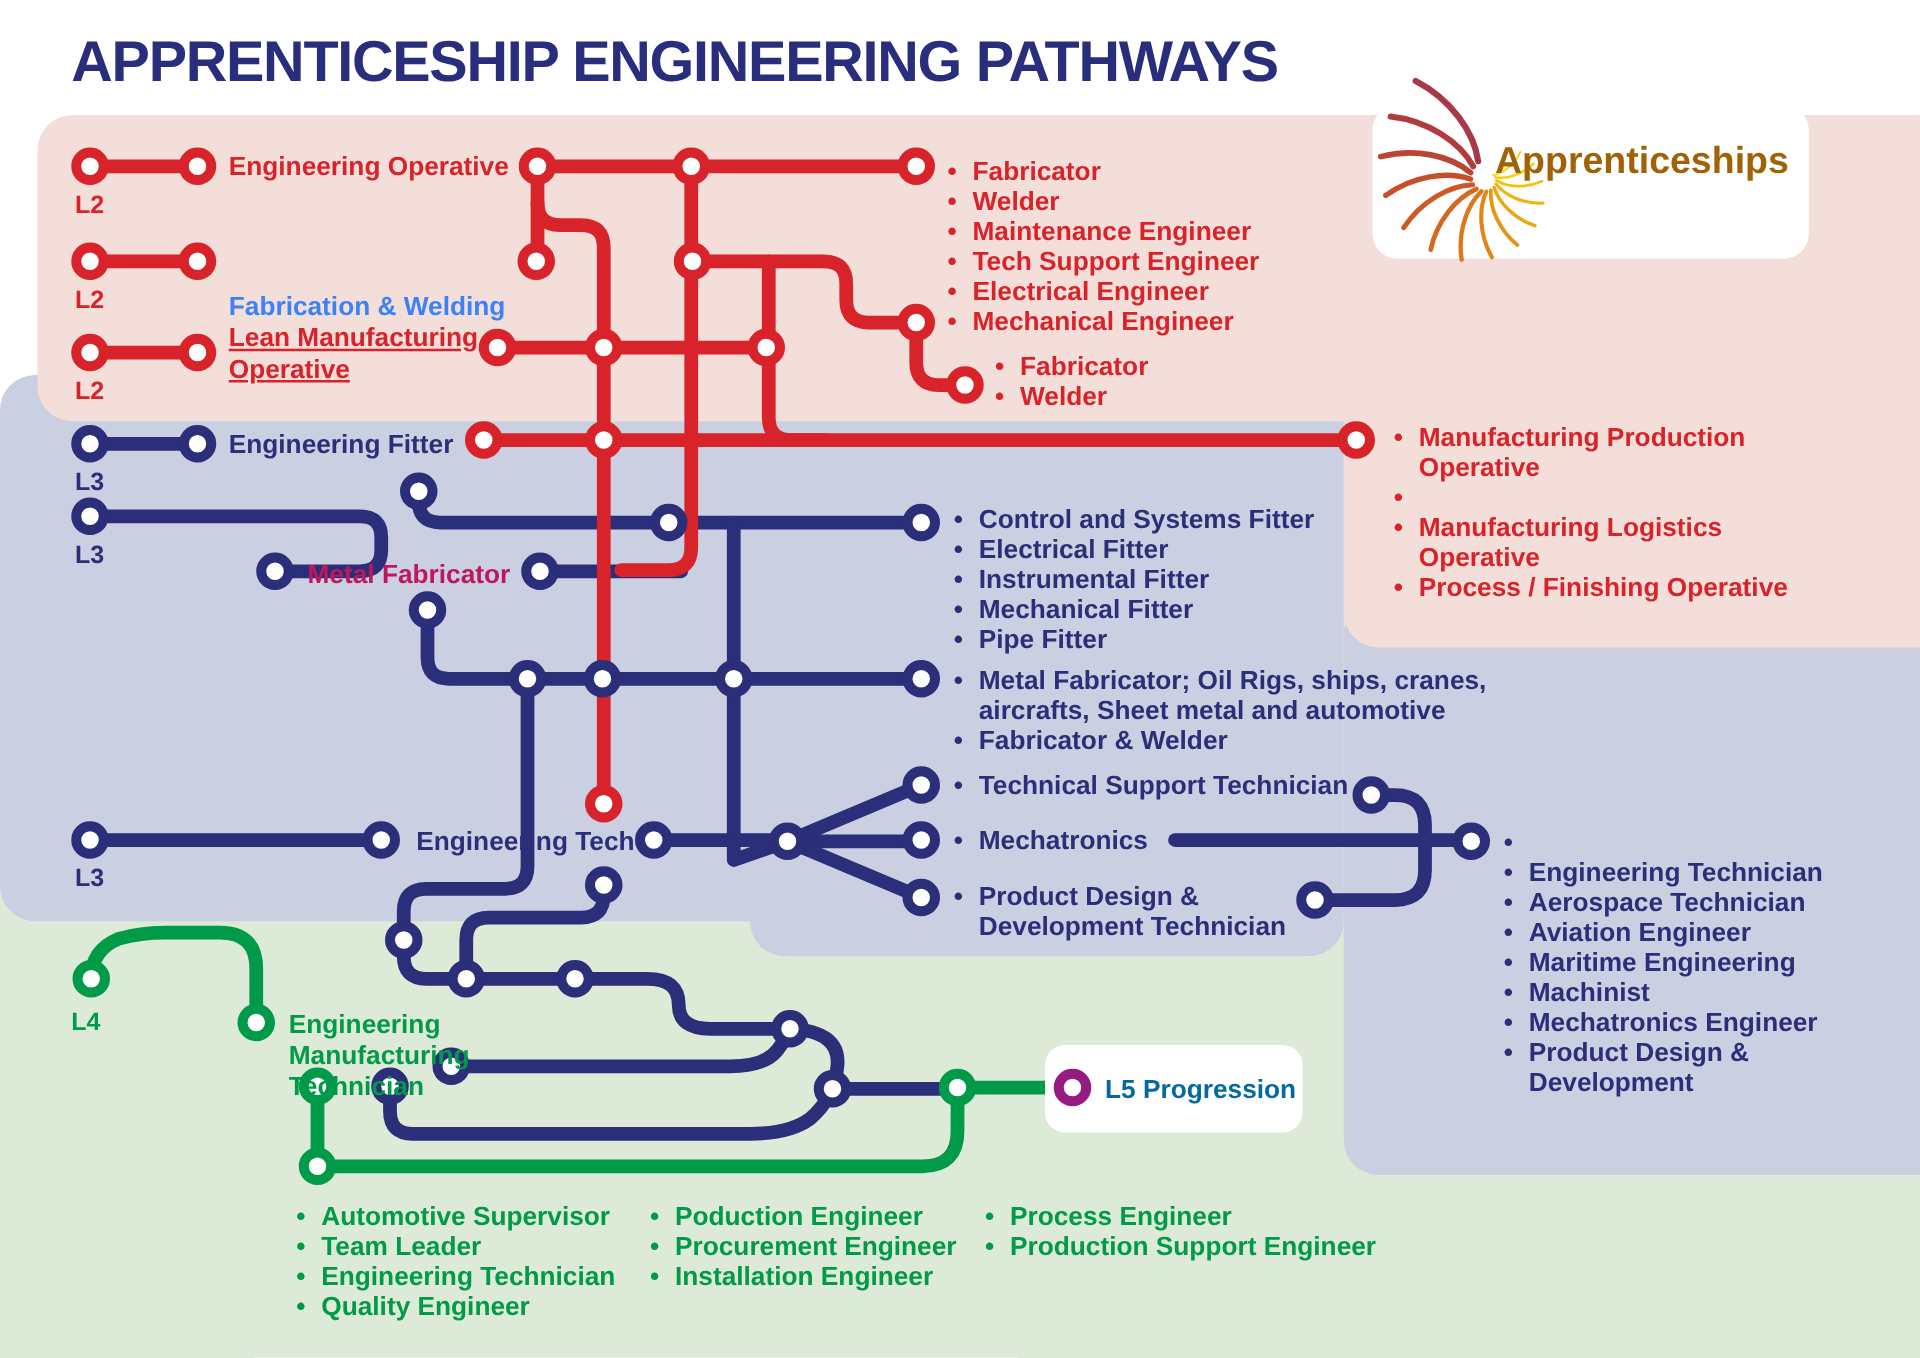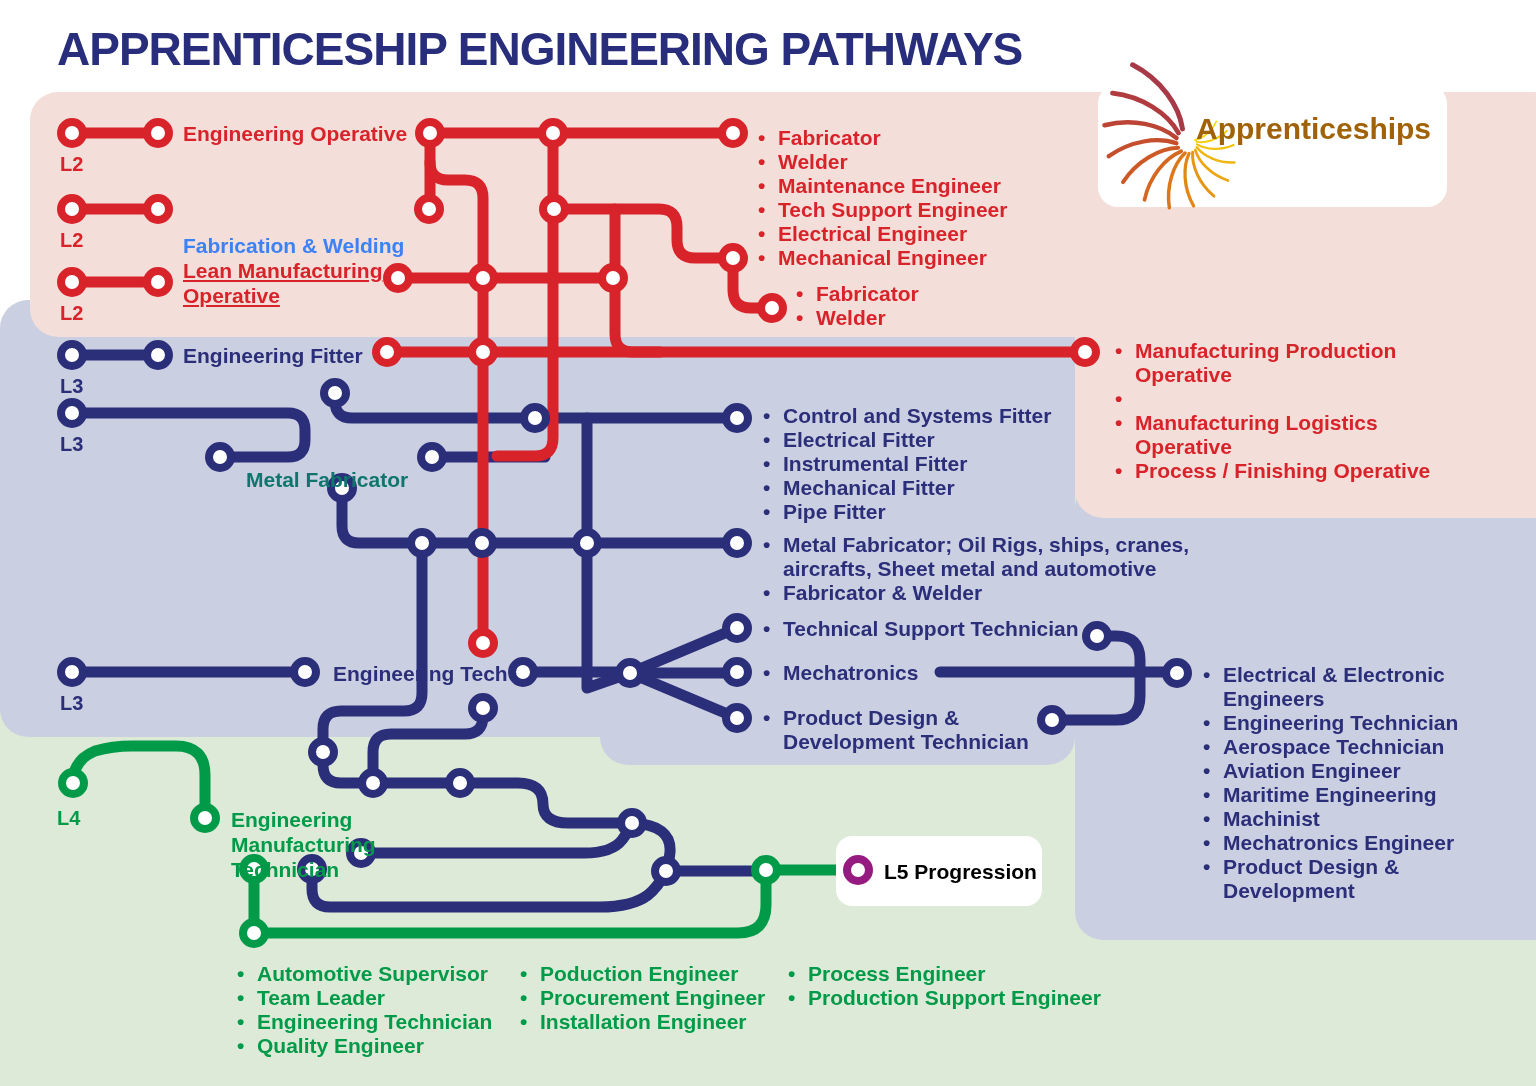--- a/index.html
+++ b/index.html
@@ -139,26 +139,26 @@
   </svg>
 
 <h1 id="page-title">APPRENTICESHIP ENGINEERING PATHWAYS</h1>
 <div id="logo-text">Apprenticeships</div>
 <div id="labels-layer">
     <div class="lbl" style="left: 183px; top: 121px; color: rgb(216, 35, 42);">Engineering Operative</div>
     <div class="lbl" style="left: 183px; top: 197px; color: #3b82f6; margin-top: 36px;">Fabrication &amp; Welding</div>
     <div class="lbl" style="left: 183px; top: 258px; color: rgb(216, 35, 42); text-decoration: underline;">Lean Manufacturing
 Operative</div>
     <div class="lbl" style="left: 183px; top: 343px; color: rgb(43, 46, 120);">Engineering Fitter</div>
-    <div class="lbl" style="left: 246px; top: 447px; color: #0f766e; margin-top: 20px;">Metal Fabricator</div>
+    <div class="lbl" style="left: 246px; top: 447px; color: #be185d;">Metal Fabricator</div>
     <div class="lbl" style="left: 333px; top: 661px; color: rgb(43, 46, 120);">Engineering Tech</div>
     <div class="lbl" style="left: 231px; top: 775px; color: rgb(0, 154, 73); margin-top: 32px;">Engineering
 Manufacturing
 Technician</div>
-    <div class="lbl" style="left: 884px; top: 859px; color: #000000;">L5 Progression</div>
+    <div class="lbl" style="left: 884px; top: 859px; color: #0369a1;">L5 Progression</div>
     <div class="lbl lvl" style="left: 60px; top: 152px; color: rgb(216, 35, 42);">L2</div>
     <div class="lbl lvl" style="left: 60px; top: 228px; color: rgb(216, 35, 42);">L2</div>
     <div class="lbl lvl" style="left: 60px; top: 301px; color: rgb(216, 35, 42);">L2</div>
     <div class="lbl lvl" style="left: 60px; top: 374px; color: rgb(43, 46, 120);">L3</div>
     <div class="lbl lvl" style="left: 60px; top: 432px; color: rgb(43, 46, 120);">L3</div>
     <div class="lbl lvl" style="left: 60px; top: 691px; color: rgb(43, 46, 120);">L3</div>
     <div class="lbl lvl" style="left: 57px; top: 806px; color: rgb(0, 154, 73);">L4</div>
   </div>
 <div id="lists-layer">
     <div class="blist" style="left: 758px; top: 126px; color: rgb(216, 35, 42); position: absolute;">
@@ -281,22 +281,20 @@
           <span class="bu">•</span>
           <span class="tx">Product Design &amp;
 Development Technician</span>
         </li>
       </ul>
     </div>
     <div class="blist" style="left: 1203px; top: 663px; color: rgb(43, 46, 120); position: absolute;">
       <ul>
         <li>
           <span class="bu">•</span>
-          <span class="tx">Electrical &amp; Electronic
-Engineers</span>
         </li>
         <li>
           <span class="bu">•</span>
           <span class="tx">Engineering Technician</span>
         </li>
         <li>
           <span class="bu">•</span>
           <span class="tx">Aerospace Technician</span>
         </li>
         <li>

